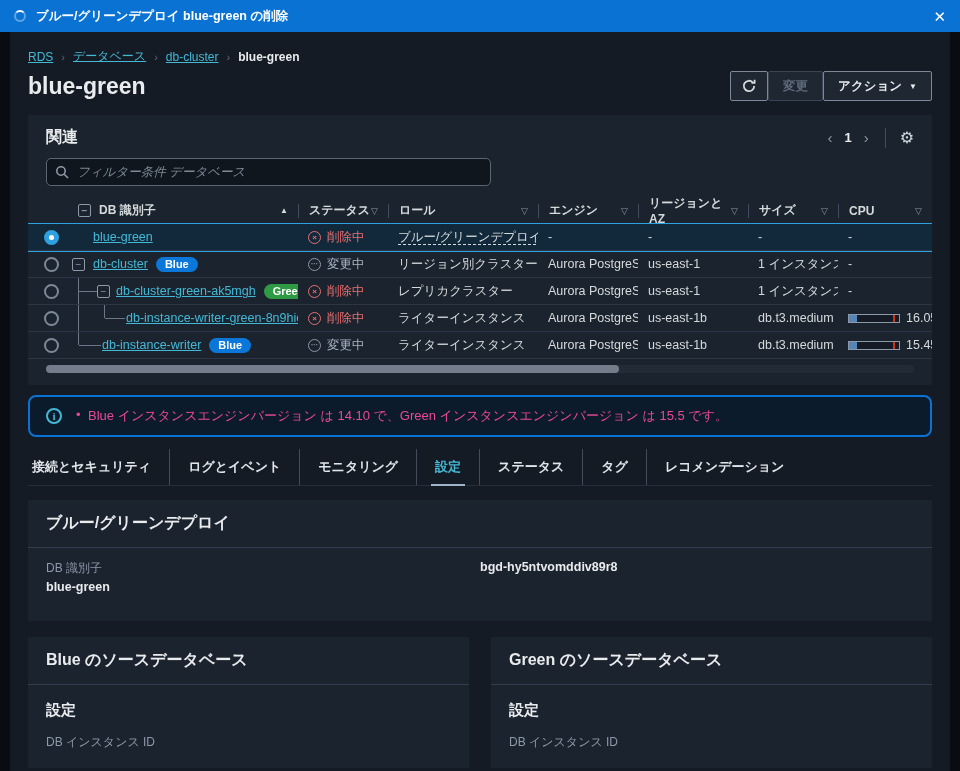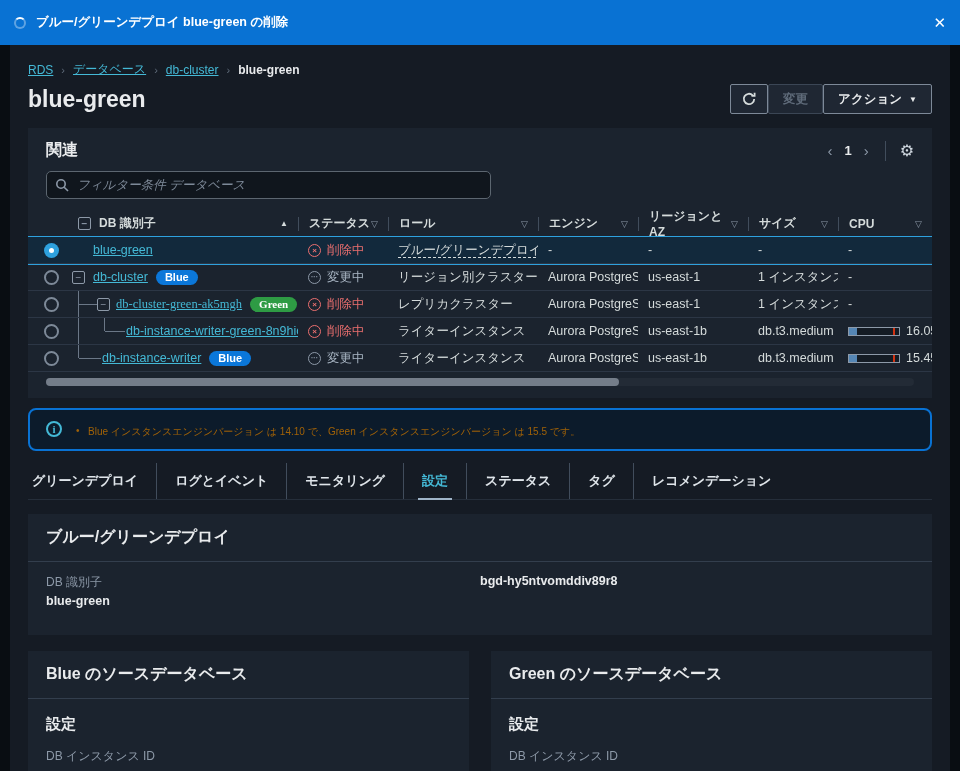--- a/index.html
+++ b/index.html
@@ -1,18 +1,18 @@
 <!DOCTYPE html>
 <html><head>
 <meta charset="utf-8">
 <style>
   * { margin:0; padding:0; box-sizing:border-box; }
   html,body { width:960px; height:771px; overflow:hidden; background:#090d12;
     font-family:"Liberation Sans","DejaVu Sans",sans-serif; color:#d5dbdb; }
-  .flashbar { height:45px; background:#0972d3; display:flex; align-items:center;
+  .flashbar { height:32px; background:#0972d3; display:flex; align-items:center;
     padding:0 14px; color:#fff; font-size:12.5px; font-weight:bold; }
   .spinner { width:12px; height:12px; border-radius:50%;
     border:2px solid rgba(255,255,255,.35); border-top-color:#fff; margin-right:10px;
     animation:spin 1.2s linear infinite; flex:0 0 auto; }
   @keyframes spin { to { transform:rotate(360deg);} }
   .flash-close { margin-left:auto; color:#fff; font-size:15px; cursor:pointer; line-height:1; }
   .app { margin:0 10px; background:#151b24; height:743px; padding:0 18px; overflow:hidden; }
 
   .breadcrumb { padding-top:16px; font-size:12px; display:flex; align-items:center; gap:8px; }
   .breadcrumb a { color:#44b9d6; text-decoration:underline; text-decoration-thickness:1px; cursor:pointer; }
@@ -95,21 +95,21 @@
   .cpu-mark { position:absolute; width:2px; top:0; bottom:0; left:87%; background:#d13212; }
   .hscroll { margin:6px 18px 2px; height:8px; background:#232b36; border-radius:4px; }
   .hscroll .thumb { width:66%; height:100%; background:#747d89; border-radius:4px; cursor:grab; }
 
   .info-banner { margin-top:10px; border:2px solid #0972d3; border-radius:8px;
     background:#0c1b2b; padding:10px 16px; display:flex; gap:12px; }
   .info-ico { width:16px; height:16px; border-radius:50%; border:2px solid #44b9d6;
     color:#44b9d6; font-size:11px; font-weight:bold; display:flex; align-items:center;
     justify-content:center; flex:0 0 auto; margin-top:1px; font-family:"Liberation Serif",serif; }
   .info-title { font-size:12.5px; font-weight:bold; color:#e9ebed; }
-  .info-bullet { font-size:10px; color:#a16207; margin-top:5px; padding-left:14px; position:relative; }
+  .info-bullet { font-size:13px; color:#ec4899; padding-left:14px; position:relative; }
   .info-bullet::before { content:"•"; position:absolute; left:2px; }
 
   .tabs { display:flex; margin-top:12px; border-bottom:1px solid #252e3a; }
   .tab { font-size:13px; font-weight:bold; color:#dfe5ea; padding:9px 18px; cursor:pointer;
     border-left:1px solid #414d5c; position:relative; }
   .tab:first-child { border-left:none; padding-left:4px; }
   .tab.active { color:#44b9d6; }
   .tab.active::after { content:""; position:absolute; left:14px; right:14px; bottom:-1px;
     height:2px; background:#9fb4c8; }
 
@@ -257,21 +257,21 @@
           </div>
         </div>
         <div class="t-grid trow">
           <div class="td">
             <div class="radio"></div>
           </div>
           <div class="td id-cell">
             <div class="conn-v" style="left: 10px;"></div>
             <div class="conn-h" style="left: 11px; width: 18px;"></div>
             <div class="expander" style="left: 29px;">−</div>
-            <div class="id-inner" style="margin-left: 48px; font-family: Liberation Serif, serif;">
+            <div class="id-inner" style="margin-left: 48px;">
               <a class="cell-link">db-cluster-green-ak5mgh</a>
               <span class="badge green">Green</span>
             </div>
           </div>
           <div class="td status error">
             <span class="st-ico">×</span>
             <span>削除中</span>
           </div>
           <div class="td"><span>レプリカクラスター</span></div>
           <div class="td">Aurora PostgreSQL</div>
@@ -344,21 +344,21 @@
   </div>
 
   <div class="info-banner">
     <div class="info-ico">i</div>
     <div>
       <div class="info-bullet">Blue インスタンスエンジンバージョン は 14.10 で、Green インスタンスエンジンバージョン は 15.5 です。</div>
     </div>
   </div>
 
   <div class="tabs" id="tabs">
-      <div class="tab">グリーンデプロイ</div>
+      <div class="tab">接続とセキュリティ</div>
       <div class="tab">ログとイベント</div>
       <div class="tab">モニタリング</div>
       <div class="tab active">設定</div>
       <div class="tab">ステータス</div>
       <div class="tab">タグ</div>
       <div class="tab">レコメンデーション</div>
     </div>
 
   <div class="panel section-panel">
     <div class="sp-head">

